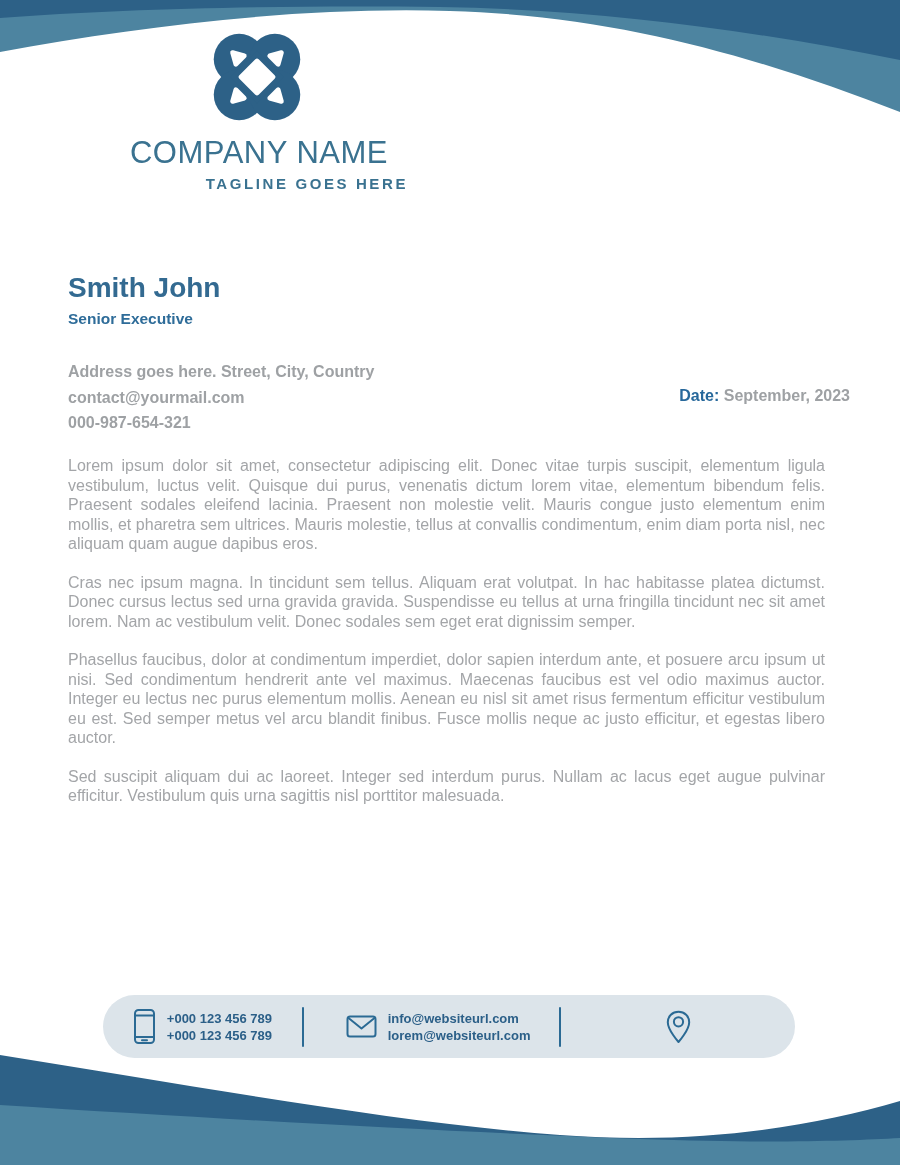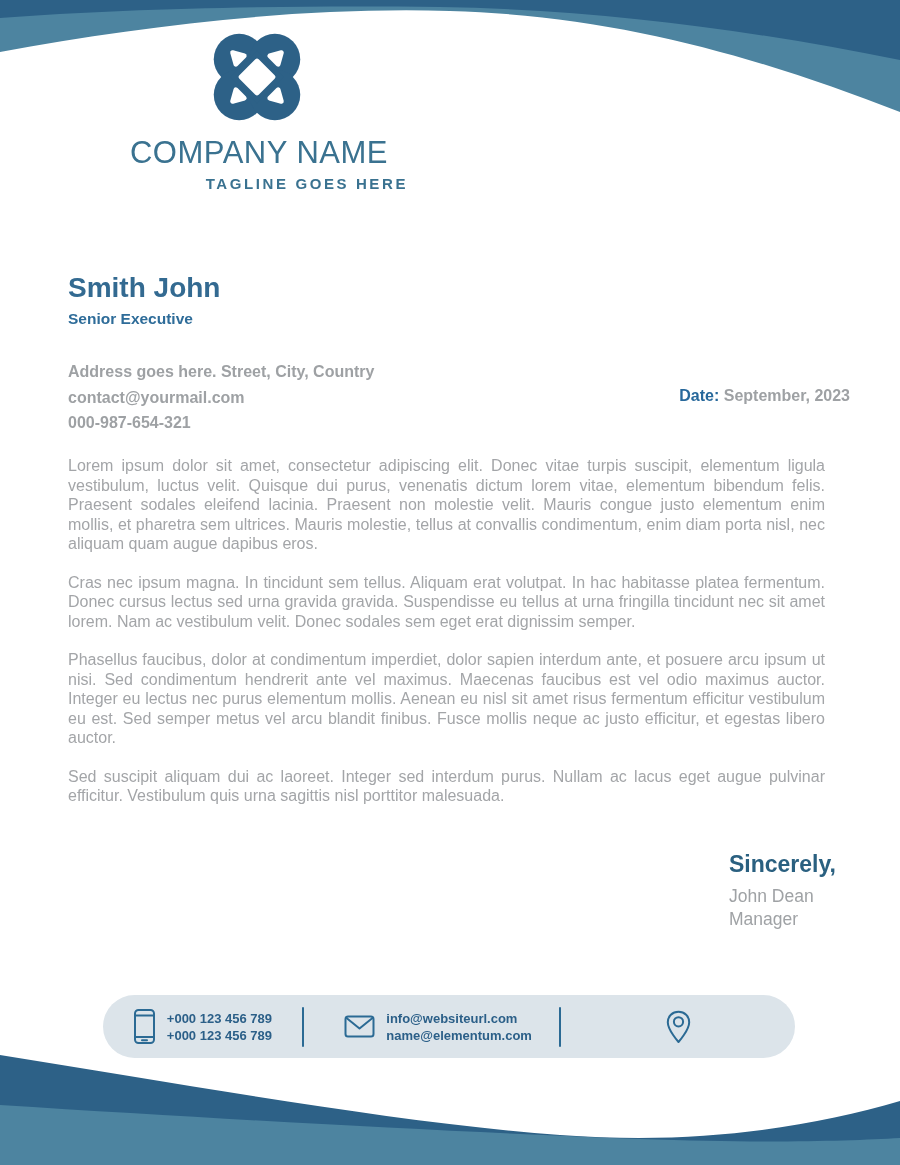--- a/index.html
+++ b/index.html
@@ -109,30 +109,25 @@
     <div>000-987-654-321</div>
   </div>
 
   <div class="date-line">
     <span class="date-label">Date:</span>
     <span class="date-value">September, 2023</span>
   </div>
 
   <div class="letter-body">
     <p>Lorem ipsum dolor sit amet, consectetur adipiscing elit. Donec vitae turpis suscipit, elementum ligula vestibulum, luctus velit. Quisque dui purus, venenatis dictum lorem vitae, elementum bibendum felis. Praesent sodales eleifend lacinia. Praesent non molestie velit. Mauris congue justo elementum enim mollis, et pharetra sem ultrices. Mauris molestie, tellus at convallis condimentum, enim diam porta nisl, nec aliquam quam augue dapibus eros.</p>
-    <p>Cras nec ipsum magna. In tincidunt sem tellus. Aliquam erat volutpat. In hac habitasse platea fermentum. Donec cursus lectus sed urna gravida gravida. Suspendisse eu tellus at urna fringilla tincidunt nec sit amet lorem. Nam ac vestibulum velit. Donec sodales sem eget erat dignissim semper.</p>
+    <p>Cras nec ipsum magna. In tincidunt sem tellus. Aliquam erat volutpat. In hac habitasse platea dictumst. Donec cursus lectus sed urna gravida gravida. Suspendisse eu tellus at urna fringilla tincidunt nec sit amet lorem. Nam ac vestibulum velit. Donec sodales sem eget erat dignissim semper.</p>
     <p>Phasellus faucibus, dolor at condimentum imperdiet, dolor sapien interdum ante, et posuere arcu ipsum ut nisi. Sed condimentum hendrerit ante vel maximus. Maecenas faucibus est vel odio maximus auctor. Integer eu lectus nec purus elementum mollis. Aenean eu nisl sit amet risus fermentum efficitur vestibulum eu est. Sed semper metus vel arcu blandit finibus. Fusce mollis neque ac justo efficitur, et egestas libero auctor.</p>
     <p>Sed suscipit aliquam dui ac laoreet. Integer sed interdum purus. Nullam ac lacus eget augue pulvinar efficitur. Vestibulum quis urna sagittis nisl porttitor malesuada.</p>
   </div>
 
-  <div class="signature">
-    <div class="sig-closing">Sincerely,</div>
-    <div class="sig-name">John Dean</div>
-    <div class="sig-role">Manager</div>
-  </div>
 
   <div class="contact-pill">
 
     <div class="pill-section phone">
       <svg class="pill-icon" width="23" height="37" viewBox="0 0 23 37" fill="none" stroke="#2B6A94" stroke-width="2" stroke-linecap="round">
         <rect x="2" y="2" width="19" height="33" rx="3.5"></rect>
         <line x1="2" y1="7.5" x2="21" y2="7.5"></line>
         <line x1="2" y1="29" x2="21" y2="29"></line>
         <line x1="9" y1="32.2" x2="14" y2="32.2"></line>
       </svg>
@@ -144,21 +139,21 @@
 
     <div class="pill-divider"></div>
 
     <div class="pill-section email">
       <svg class="pill-icon" width="31" height="23" viewBox="0 0 31 23" fill="none" stroke="#2B6A94" stroke-width="2" stroke-linejoin="round" stroke-linecap="round">
         <rect x="1.5" y="1.5" width="28" height="20" rx="2.5"></rect>
         <polyline points="2.5,3 15.5,13.5 28.5,3"></polyline>
       </svg>
       <div class="pill-text">
         <div>info@websiteurl.com</div>
-        <div>name@elementum.com</div>
+        <div>lorem@websiteurl.com</div>
       </div>
     </div>
 
     <div class="pill-divider"></div>
 
     <div class="pill-section address">
       <svg class="pill-icon" width="25" height="34" viewBox="0 0 25 34" fill="none" stroke="#2B6A94" stroke-width="2" stroke-linejoin="round">
         <path d="M12.5,1.8 C6.4,1.8 1.8,6.4 1.8,12.2 C1.8,20 12.5,32 12.5,32 C12.5,32 23.2,20 23.2,12.2 C23.2,6.4 18.6,1.8 12.5,1.8 Z"></path>
         <circle cx="12.5" cy="11.8" r="4.6"></circle>
       </svg>

